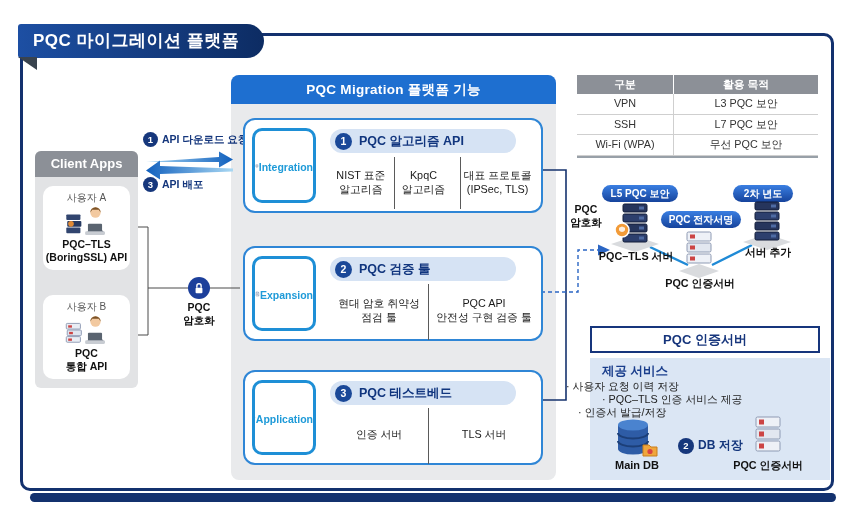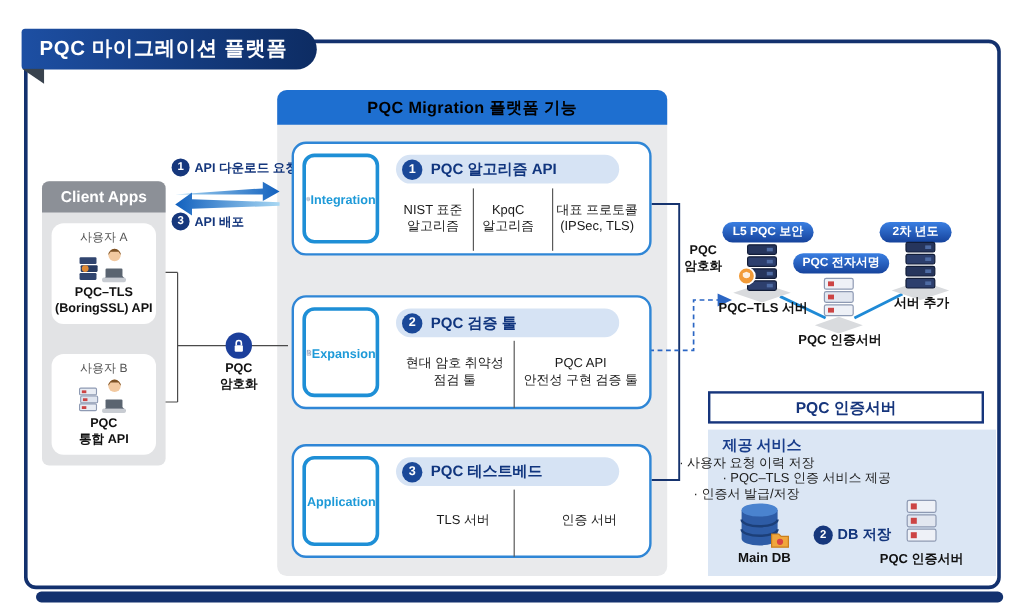--- a/index.html
+++ b/index.html
@@ -36,21 +36,21 @@
   .lock-circle{left:188px;top:277px;width:22px;height:22px;border-radius:50%;background:#1c3f9b;display:flex;align-items:center;justify-content:center;}
   .enc-label{font-size:10.5px;font-weight:600;color:#111;line-height:1.25;}
   .flow{display:flex;align-items:center;gap:4px;}
   .numc{width:15px;height:15px;border-radius:50%;background:#16377c;color:#fff;font-size:9.5px;font-weight:bold;
         display:flex;align-items:center;justify-content:center;flex:none;}
   .flow-label{font-size:10.5px;font-weight:bold;color:#14367c;white-space:nowrap;}
 
   
   .pf-strip{left:231px;top:75px;width:325px;height:405px;background:#e9eaec;border-radius:8px;}
   .pf-head{left:231px;top:75px;width:325px;height:29px;background:#1e6fd0;border-radius:8px 8px 0 0;
-           color:#000000;font-weight:bold;font-size:13.5px;line-height:29px;letter-spacing:.3px;}
+           color:#ffffff;font-weight:bold;font-size:13.5px;line-height:29px;letter-spacing:.3px;}
   .sec{left:243px;width:300px;height:95px;background:#fff;border:2px solid #2f86d6;border-radius:12px;box-sizing:border-box;}
   .tile{left:252px;width:64px;height:75px;background:#fff;border:3px solid #1e8fd6;border-radius:10px;box-sizing:border-box;
         display:flex;align-items:center;justify-content:center;}
   .tile-tag{font-size:10.5px;font-weight:bold;color:#1e9ad8;margin-top:2px;}
   .pill{left:330px;width:186px;height:24px;background:#d6e3f4;border-radius:12px;display:flex;align-items:center;padding-left:5px;box-sizing:border-box;}
   .pillnum{width:17px;height:17px;border-radius:50%;background:#1a4898;color:#fff;font-size:10.5px;font-weight:bold;
            display:flex;align-items:center;justify-content:center;flex:none;}
   .pill-title{margin-left:7px;font-size:12.5px;font-weight:bold;color:#10357e;white-space:nowrap;}
   .cell{display:flex;align-items:center;justify-content:center;font-size:10.8px;color:#1a1a1a;line-height:1.3;}
   .vdiv{width:1px;background:#5a5a5a;}
@@ -93,20 +93,38 @@
     <path d="M650,247 L688,265 M712,265 L752,245" stroke="#1f8ad6" stroke-width="2.4" fill="none"></path>
     <polygon points="146,162 219,157 219,151.5 233,159.5 219,167.5 219,162" fill="url(#gR)"></polygon>
     <polygon points="233,168.5 160,166 160,160.5 146,170.5 160,179.5 160,174 233,171.5" fill="url(#gL)"></polygon>
   </svg>
 
   <div class="abs outer-border"></div>
   <div class="abs bottom-bar"></div>
   <div class="abs banner">PQC 마이그레이션 플랫폼</div>
   <div class="abs banner-fold"></div>
 
+  <div class="abs utable">
+    <div class="row hrow">
+      <div class="c1 c">구분</div>
+      <div class="c2 c">활용 목적</div>
+    </div>
+    <div class="row">
+      <div class="c1 c">VPN</div>
+      <div class="c2 c">L3 PQC 보안</div>
+    </div>
+    <div class="row">
+      <div class="c1 c">SSH</div>
+      <div class="c2 c">L7 PQC 보안</div>
+    </div>
+    <div class="row">
+      <div class="c1 c">Wi-Fi (WPA)</div>
+      <div class="c2 c">무선 PQC 보안</div>
+    </div>
+  </div>
 
   <div class="abs client-box"></div>
   <div class="abs client-head c">Client Apps</div>
 
   <div class="abs ucard" style="left:43px;top:186px">
     <div class="uname">사용자 A</div>
     <svg width="46" height="32" viewBox="0 0 48 34">
       <rect x="2" y="10" width="15" height="6" rx="1" fill="#31456f"></rect>
         <rect x="3" y="17" width="15" height="6" rx="1" fill="#273a61"></rect>
       <rect x="2" y="24" width="15" height="6" rx="1" fill="#31456f"></rect>
@@ -224,22 +242,22 @@
       <rect x="27" y="13" width="10" height="7" fill="#fff" stroke="#1c3a6e" stroke-width="1.8"></rect>
       <rect x="27" y="22" width="10" height="7" fill="#fff" stroke="#1c3a6e" stroke-width="1.8"></rect>
     </svg>
     <div class="tile-tag">Application</div>
   </div>
   <div class="abs pill" style="top:381px">
     <div class="pillnum">3</div>
     <div class="pill-title">PQC 테스트베드</div>
   </div>
   <div class="abs" style="left:330px;top:410px;width:210px;height:48px;display:flex">
+    <div class="cell c" style="width:98px">인증 서버</div>
     <div class="cell c" style="width:112px">TLS 서버</div>
-    <div class="cell c" style="width:98px">인증 서버</div>
   </div>
   <div class="abs vdiv" style="left:428px;top:408px;height:56px"></div>
 
   <div class="abs badge" style="left:602px;top:185px;width:76px">L5 PQC 보안</div>
   <div class="abs badge" style="left:733px;top:185px;width:60px">2차 년도</div>
 
   <svg class="abs" style="left:608px;top:200px" width="54" height="52" viewBox="0 0 54 52">
     <polygon points="27,36 51,44 27,52 3,44" fill="#d9dbde"></polygon>
     <rect x="15" y="4" width="24" height="8" rx="1.5" fill="#26355c" stroke="#121d38"></rect>
       <rect x="15" y="14" width="24" height="8" rx="1.5" fill="#2d3f6d" stroke="#121d38"></rect>

